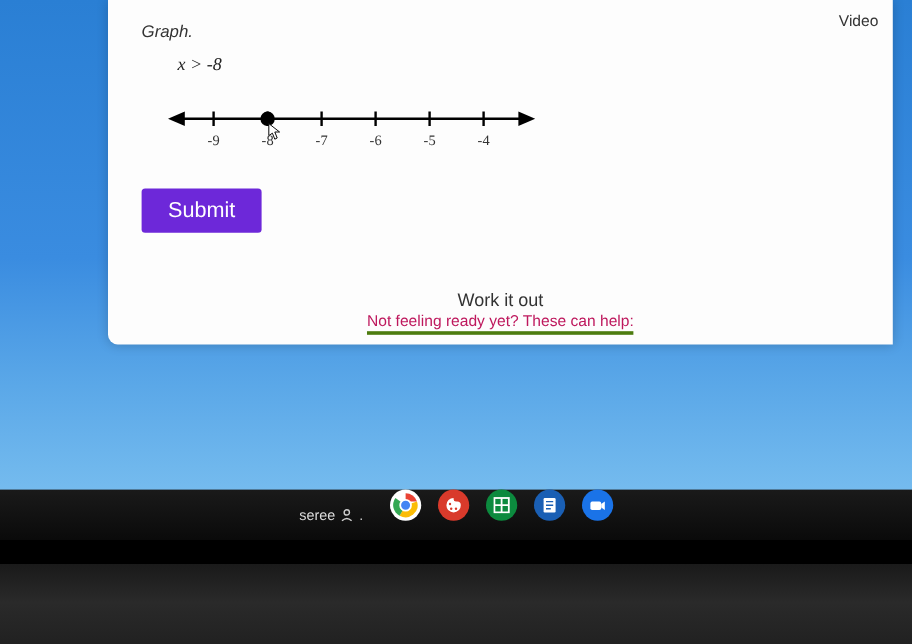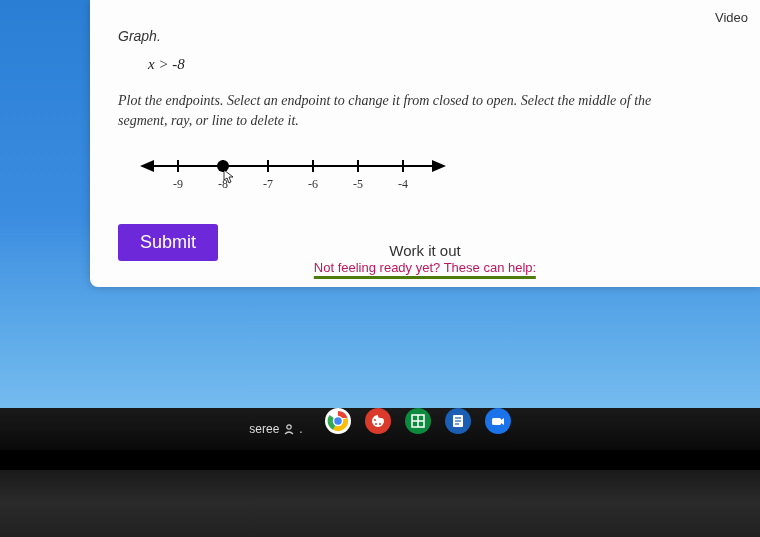--- a/index.html
+++ b/index.html
@@ -8,25 +8,25 @@
     height: 537px;
     font-family: Verdana, Geneva, sans-serif;
     background: linear-gradient(to bottom, #2a7fd4 0%, #3a8ce0 40%, #5ba8e8 60%, #7bc0f0 80%);
     position: relative;
     overflow: hidden;
   }
   .content-card {
     position: absolute;
     left: 90px;
     top: 0;
-    right: 0;
+    right: 16px;
     height: 287px;
     background: #fdfdfd;
     border-radius: 0 0 0 8px;
-    padding: 28px 14px 10px 28px;
+    padding: 18px 14px 10px 28px;
     box-shadow: 0 0 10px rgba(0,0,0,0.2);
   }
   .video-link {
     position: absolute;
     top: 10px;
     right: 12px;
     font-size: 13px;
     color: #333;
   }
   .prompt-title {
@@ -136,21 +136,20 @@
   svg.nline { display:block; }
 </style>
 </head>
 <body>
 
 <div class="content-card">
   <div class="video-link">Video</div>
 
   <div class="prompt-title">Graph.</div>
   <div class="inequality">x &gt; -8</div>
-  <div class="instructions">Plot the endpoints. Select an endpoint to change it from closed to open. Select the middle of the segment, ray, or line to delete it.</div>
 
   <div class="numberline-wrap">
     <svg class="nline" width="320" height="50" viewBox="0 0 320 50">
 
       <line x1="10" y1="18" x2="300" y2="18" stroke="#000" stroke-width="2"></line>
 
       <polygon points="2,18 16,12 16,24" fill="#000"></polygon>
 
       <polygon points="308,18 294,12 294,24" fill="#000"></polygon>
 

